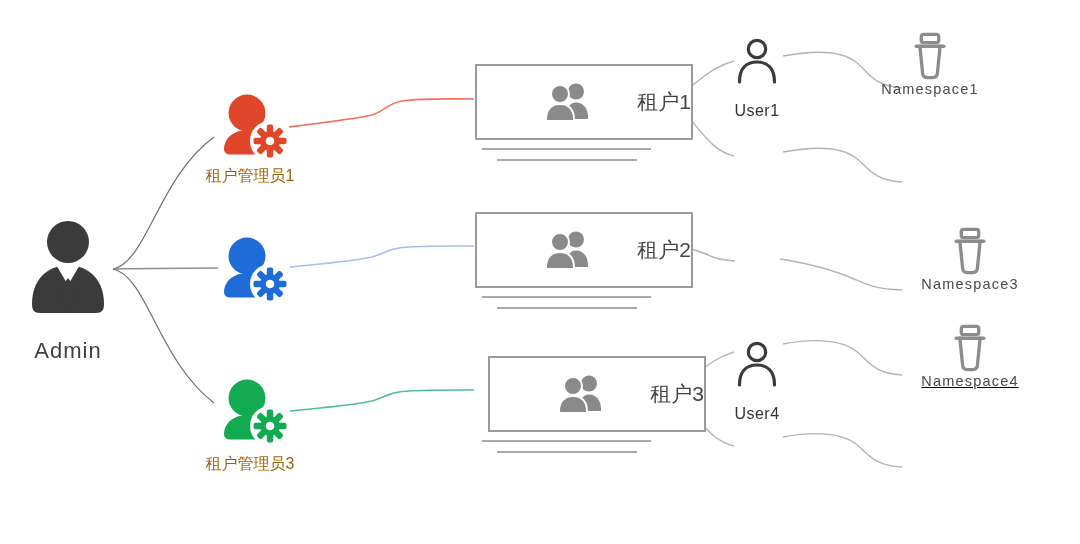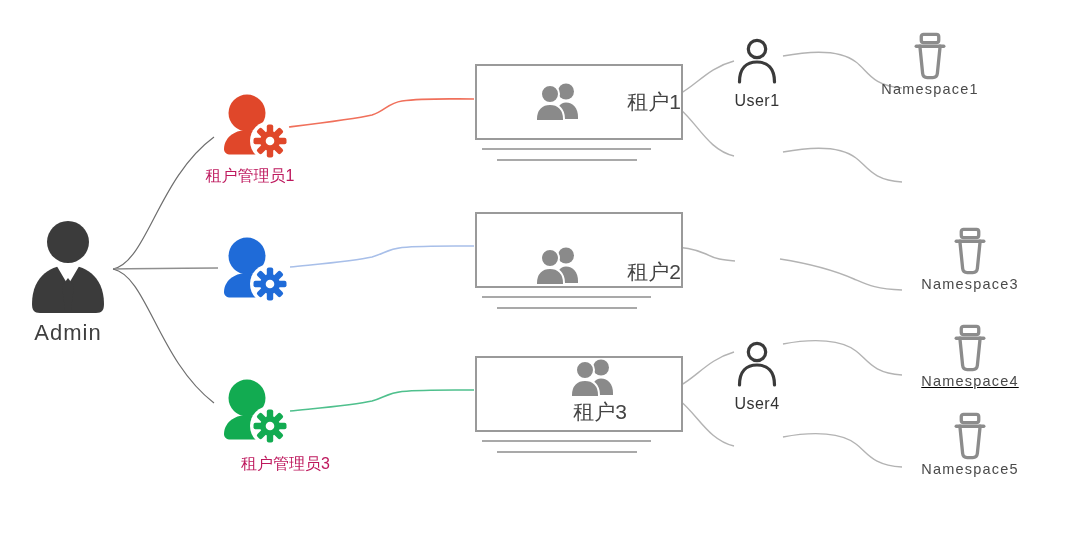--- a/index.html
+++ b/index.html
@@ -1,28 +1,28 @@
 <!DOCTYPE html>
 <html><head>
 <meta charset="utf-8">
 <style>
   html,body{margin:0;padding:0;background:#fff;}
   .stage{position:relative;width:1080px;height:544px;background:#ffffff;overflow:hidden;
          font-family:"Liberation Sans",sans-serif;}
   .edges{position:absolute;left:0;top:0;width:1080px;height:544px;}
   .node{position:absolute;}
   .label{display:block;text-align:center;}
-  .admin-label{font-size:22px;color:#3f3f3f;letter-spacing:1px;margin-top:2px;}
-  .ta-label{font-size:16px;color:#be185d;}
+  .admin-label{font-size:22px;color:#3f3f3f;letter-spacing:1px;margin-top:20px;}
+  .ta-label{font-size:16px;color:#a16207;}
   .tenant-box{position:absolute;width:178px;height:72px;border:2px solid #9a9a9a;background:#fff;
-              display:flex;align-items:center;padding-left:26px;box-sizing:content-box;}
+              display:flex;align-items:center;padding-left:36px;box-sizing:content-box;}
   .tenant-label{font-size:21px;color:#444;margin-left:16px;}
   .underline{position:absolute;height:2px;background:#a9a9a9;}
   .user-node{position:absolute;width:90px;text-align:center;}
-  .user-label{font-size:16px;color:#333;letter-spacing:.5px;margin-top:8px;}
+  .user-label{font-size:16px;color:#333;letter-spacing:.5px;margin-top:18px;}
   .ns-node{position:absolute;width:130px;text-align:center;}
   .ns-label{font-size:14.5px;color:#4a4a4a;letter-spacing:1.2px;margin-top:1px;}
   svg{display:block;margin:0 auto;}
 </style>
 </head>
 <body>
 
 <div class="stage">
 
   <svg class="edges" viewBox="0 0 1080 544">
@@ -125,55 +125,55 @@
           <rect x="45.8" y="30.5" width="6.4" height="9" rx="2" transform="rotate(180 49 47)"></rect>
           <rect x="45.8" y="30.5" width="6.4" height="9" rx="2" transform="rotate(225 49 47)"></rect>
           <rect x="45.8" y="30.5" width="6.4" height="9" rx="2" transform="rotate(270 49 47)"></rect>
           <rect x="45.8" y="30.5" width="6.4" height="9" rx="2" transform="rotate(315 49 47)"></rect>
         </g>
         <circle cx="49" cy="47" r="10"></circle>
       </g>
       <circle cx="49" cy="47" r="4.3" fill="#ffffff"></circle>
     </svg>
   </div>
-  <span class="node label ta-label" style="left:170px;top:454px;width:160px;text-align:right;">租户管理员3</span>
+  <span class="node label ta-label" style="left:170px;top:454px;width:160px;">租户管理员3</span>
 
   <div class="tenant-box" style="left:475px;top:64px;">
     <svg width="48" height="40" viewBox="0 0 48 40">
       <g fill="#8a8a8a">
         <circle cx="33" cy="9.5" r="8"></circle>
         <path d="M23,37 L23,35 C23,26 27,20.5 33,20.5 C40,20.5 45,26 45,35 L45,37 Z"></path>
       </g>
       <g fill="#8a8a8a" stroke="#ffffff" stroke-width="2">
         <circle cx="17" cy="12" r="9"></circle>
         <path d="M3,39 L3,37 C3,27 9,22 17,22 C25,22 31,27 31,37 L31,39 Z"></path>
       </g>
     </svg>
     <span class="tenant-label">租户1</span>
   </div>
   <div class="underline" style="left:482px;top:148px;width:169px;"></div>
   <div class="underline" style="left:497px;top:159px;width:140px;"></div>
 
-  <div class="tenant-box" style="left:475px;top:212px;align-items:flex-end;">
+  <div class="tenant-box" style="left:475px;top:212px;">
     <svg width="48" height="40" viewBox="0 0 48 40">
       <g fill="#8a8a8a">
         <circle cx="33" cy="9.5" r="8"></circle>
         <path d="M23,37 L23,35 C23,26 27,20.5 33,20.5 C40,20.5 45,26 45,35 L45,37 Z"></path>
       </g>
       <g fill="#8a8a8a" stroke="#ffffff" stroke-width="2">
         <circle cx="17" cy="12" r="9"></circle>
         <path d="M3,39 L3,37 C3,27 9,22 17,22 C25,22 31,27 31,37 L31,39 Z"></path>
       </g>
     </svg>
     <span class="tenant-label">租户2</span>
   </div>
   <div class="underline" style="left:482px;top:296px;width:169px;"></div>
   <div class="underline" style="left:497px;top:307px;width:140px;"></div>
 
-  <div class="tenant-box" style="left:475px;top:356px;flex-direction:column;">
+  <div class="tenant-box" style="left:488px;top:356px;">
     <svg width="48" height="40" viewBox="0 0 48 40">
       <g fill="#8a8a8a">
         <circle cx="33" cy="9.5" r="8"></circle>
         <path d="M23,37 L23,35 C23,26 27,20.5 33,20.5 C40,20.5 45,26 45,35 L45,37 Z"></path>
       </g>
       <g fill="#8a8a8a" stroke="#ffffff" stroke-width="2">
         <circle cx="17" cy="12" r="9"></circle>
         <path d="M3,39 L3,37 C3,27 9,22 17,22 C25,22 31,27 31,37 L31,39 Z"></path>
       </g>
     </svg>
@@ -224,24 +224,14 @@
   <div class="ns-node" style="left:905px;top:322px;text-decoration:underline;">
     <svg width="46" height="50" viewBox="0 0 50 54">
       <g stroke="#8c8c8c" stroke-width="3.6" fill="none" stroke-linecap="round" stroke-linejoin="round">
         <rect x="15.5" y="4.5" width="19" height="9" rx="2.5"></rect>
         <path d="M10,17.5 L40,17.5"></path>
         <path d="M14,17.5 L17,47 C17.3,50 19,51.5 22,51.5 L28,51.5 C31,51.5 32.7,50 33,47 L36,17.5"></path>
       </g>
     </svg>
     <span class="label ns-label">Namespace4</span>
   </div>
-  <div class="ns-node" style="left:905px;top:410px;">
-    <svg width="46" height="50" viewBox="0 0 50 54">
-      <g stroke="#8c8c8c" stroke-width="3.6" fill="none" stroke-linecap="round" stroke-linejoin="round">
-        <rect x="15.5" y="4.5" width="19" height="9" rx="2.5"></rect>
-        <path d="M10,17.5 L40,17.5"></path>
-        <path d="M14,17.5 L17,47 C17.3,50 19,51.5 22,51.5 L28,51.5 C31,51.5 32.7,50 33,47 L36,17.5"></path>
-      </g>
-    </svg>
-    <span class="label ns-label">Namespace5</span>
-  </div>
 
 </div>
 
 </body></html>

